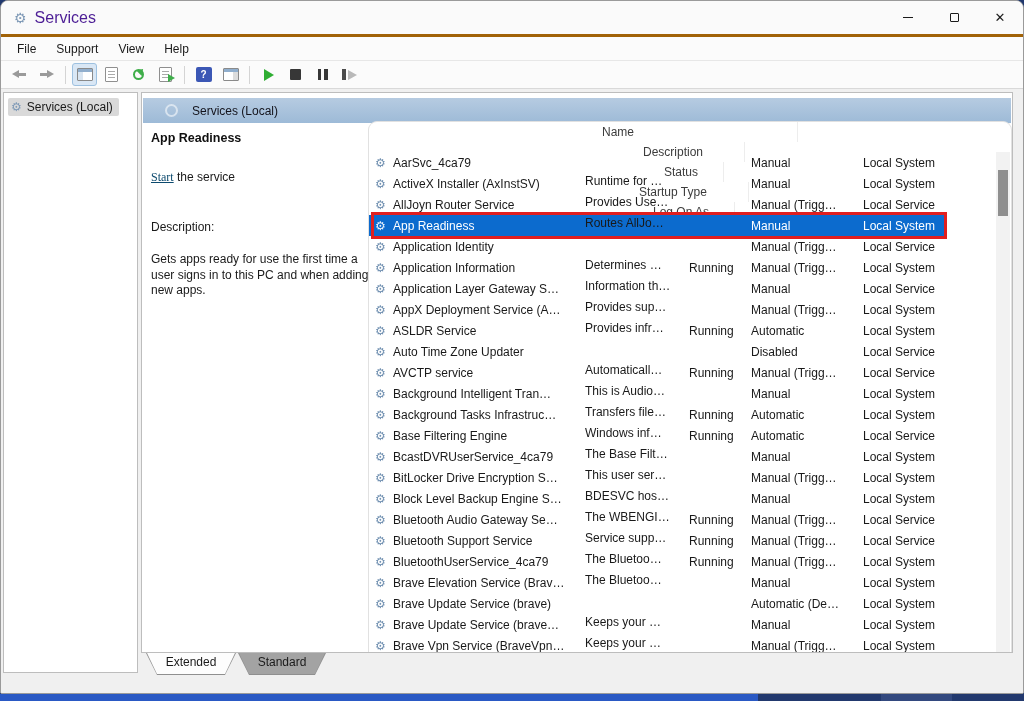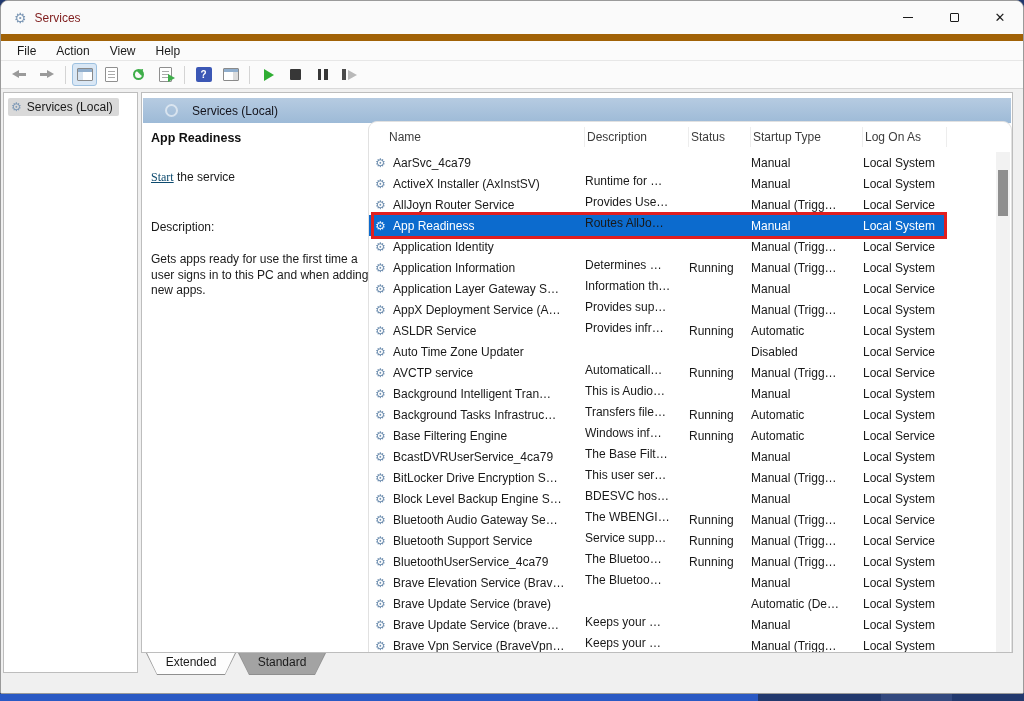--- a/index.html
+++ b/index.html
@@ -5,28 +5,28 @@
   * { margin:0; padding:0; box-sizing:border-box; }
   html,body { width:1024px; height:701px; overflow:hidden;
     font-family:"Liberation Sans","DejaVu Sans",sans-serif; }
   .screen { position:relative; width:1024px; height:701px; background:#20386e; }
 
   
   .window { position:absolute; left:0; top:0; right:0; bottom:7px;
     background:#f0f0f0; border:1px solid #9a9a9a; border-radius:8px 8px 2px 2px; overflow:hidden; }
   .titlebar { height:33px; background:#fafafa; display:flex; align-items:center; padding-left:13px; }
   .app-icon { font-size:14px; color:#7e99b6; margin-right:8px; line-height:1; }
-  .title-text { font-size:12px; color:#7f1d1d; }
+  .title-text { font-size:16px; color:#4c1d95; }
   .win-controls { margin-left:auto; display:flex; height:100%; }
   .win-btn { width:46px; height:100%; display:flex; align-items:center; justify-content:center; color:#1a1a1a; }
   .glyph-min { width:10px; height:1px; background:#1a1a1a; }
   .glyph-max { width:9px; height:9px; border:1px solid #1a1a1a; border-radius:1px; }
   .glyph-close { font-size:13px; line-height:1; }
 
-  .menubar { height:26px; background:#fbfbfb; border-top:7px solid #a16207; display:flex; align-items:center; padding-left:6px; }
+  .menubar { height:26px; background:#fbfbfb; border-top:3px solid #a16207; display:flex; align-items:center; padding-left:6px; }
   .menu-item { font-size:12px; color:#1a1a1a; padding:3px 10px; }
 
   .toolbar { height:29px; background:#fbfbfb; border-top:1px solid #e7e7e7; border-bottom:1px solid #d9d9d9;
     display:flex; align-items:center; padding-left:6px; gap:2px; }
   .tb-btn { width:25px; height:23px; display:flex; align-items:center; justify-content:center; border:1px solid transparent; border-radius:3px; }
   .tb-btn.active { background:#d9e7f5; border-color:#9ec1e0; }
   .tb-sep { width:1px; height:18px; background:#d4d4d4; margin:0 4px; }
   
   .nav-arrow { position:relative; width:15px; height:9px; }
   .nav-arrow .bar { position:absolute; top:3px; width:8px; height:3px; background:#9a9a9a; }
@@ -69,21 +69,21 @@
 
   .extended-pane { position:absolute; left:9px; top:38px; width:228px; }
   .svc-title { font-size:12.5px; font-weight:bold; color:#101010; }
   .start-line { margin-top:25px; font-size:12px; color:#1a1a1a; }
   .start-link { color:#0c4a6e; text-decoration:underline;font-family:Liberation Serif, serif; }
   .desc-label { margin-top:35px; font-size:12px; color:#1a1a1a; }
   .desc-text { margin-top:18px; font-size:12px; line-height:15.5px; color:#1a1a1a; }
 
   .list-panel { position:absolute; left:226px; top:28px; width:644px; bottom:0;
     background:#fff; border:1px solid #e1e1e1; border-bottom:none; border-radius:9px 9px 0 0; overflow:hidden; }
-  .thead { display:flex; height:30px; align-items:center; padding-left:6px; }
+  .thead { display:flex; height:30px; align-items:center; padding-left:6px;flex-direction:column; }
   .hcell { font-size:12px; color:#3c3c3c; border-right:1px solid #ededed; height:20px; line-height:20px; padding-left:2px; }
   .hcell.c0 { width:210px; padding-left:14px; } .hcell.c1 { width:104px; } .hcell.c2 { width:62px; }
   .hcell.c3 { width:112px; } .hcell.c4 { width:84px; }
   .tbody { position:relative; }
   .trow { display:flex; align-items:center; height:21px; padding-left:6px; width:578px; }
   .trow .gear { width:18px; font-size:12px; color:#6f8fb0; }
   .cell { font-size:12px; color:#191919; white-space:nowrap; overflow:hidden; }
   .cell.c0 { width:192px; } .cell.c1 { width:104px;margin-top:36px; } .cell.c2 { width:62px; } .cell.c3 { width:112px; } .cell.c4 { width:84px; }
   .trow.selected { background:#0c6bce; }
   .trow.selected .cell { color:#fff; }
@@ -126,21 +126,21 @@
             <span class="glyph-max"></span>
           </div>
         <div class="win-btn">
             <span class="glyph-close">✕</span>
           </div>
       </div>
     </div>
 
     <div class="menubar">
         <div class="menu-item">File</div>
-        <div class="menu-item">Action</div>
+        <div class="menu-item">Support</div>
         <div class="menu-item">View</div>
         <div class="menu-item">Help</div>
       </div>
 
     <div class="toolbar">
       <div class="tb-btn">
           <span class="nav-arrow nav-left">
             <i class="tri"></i>
             <i class="bar"></i>
           </span>

